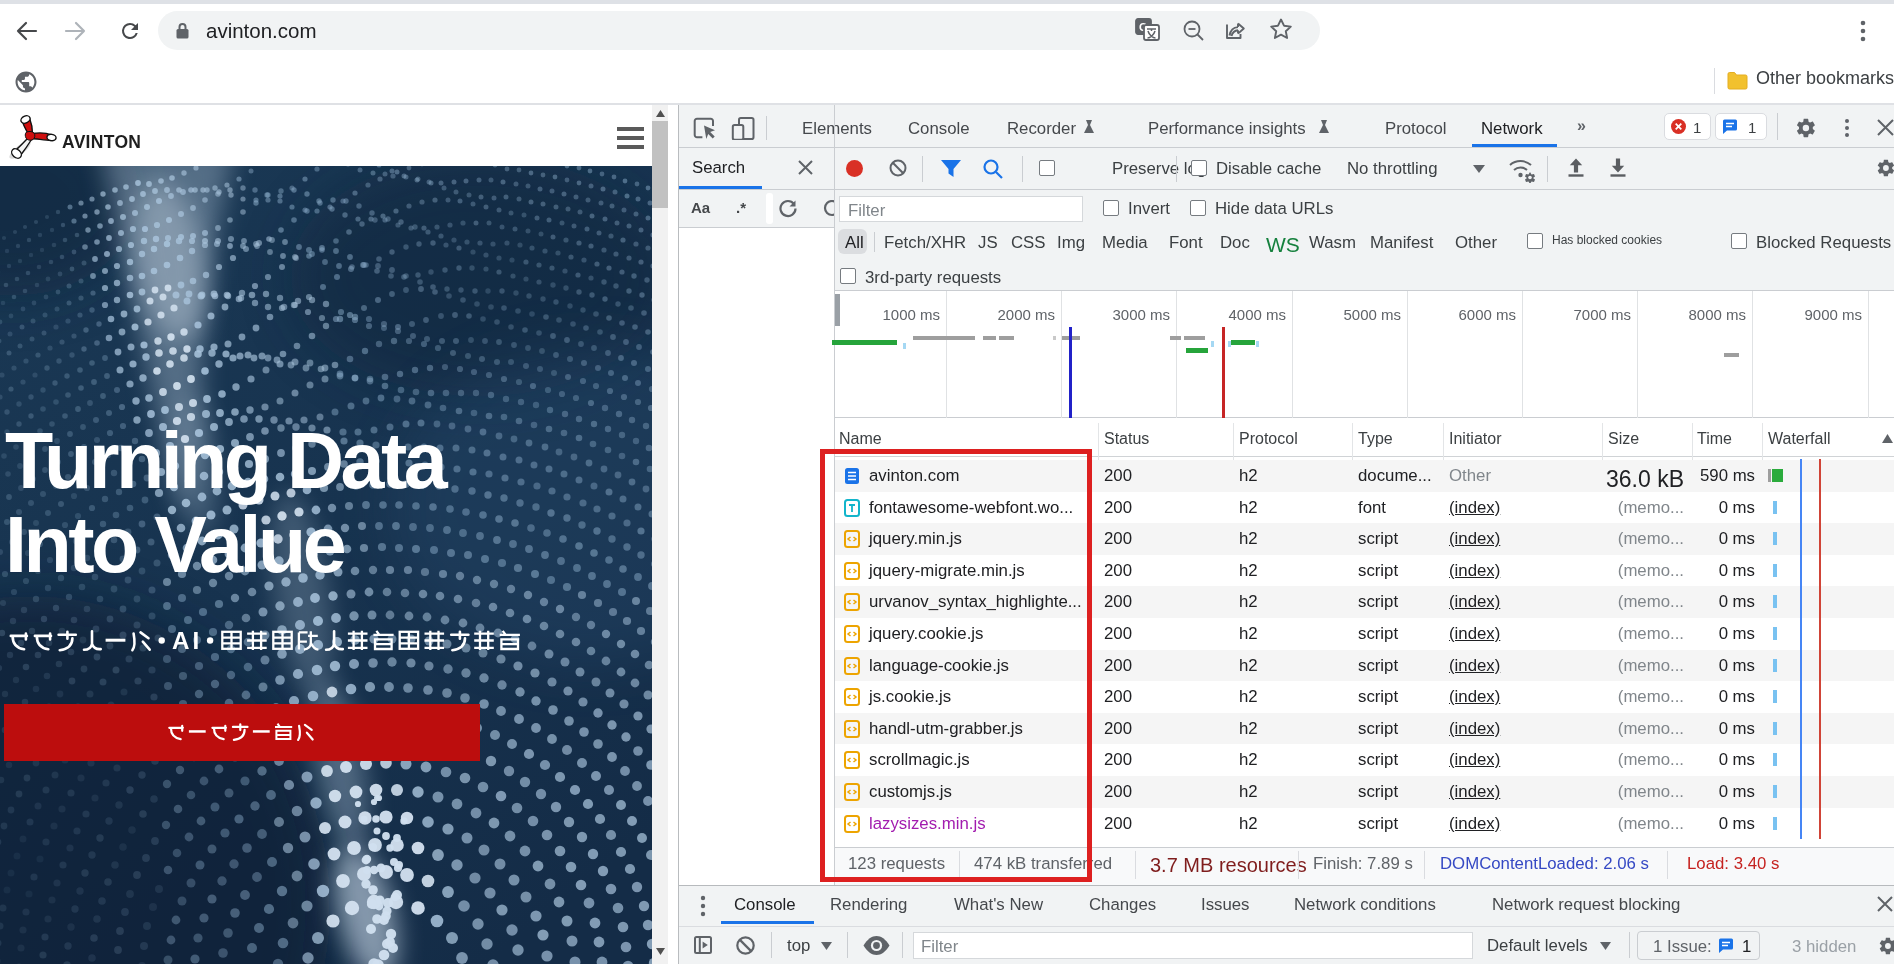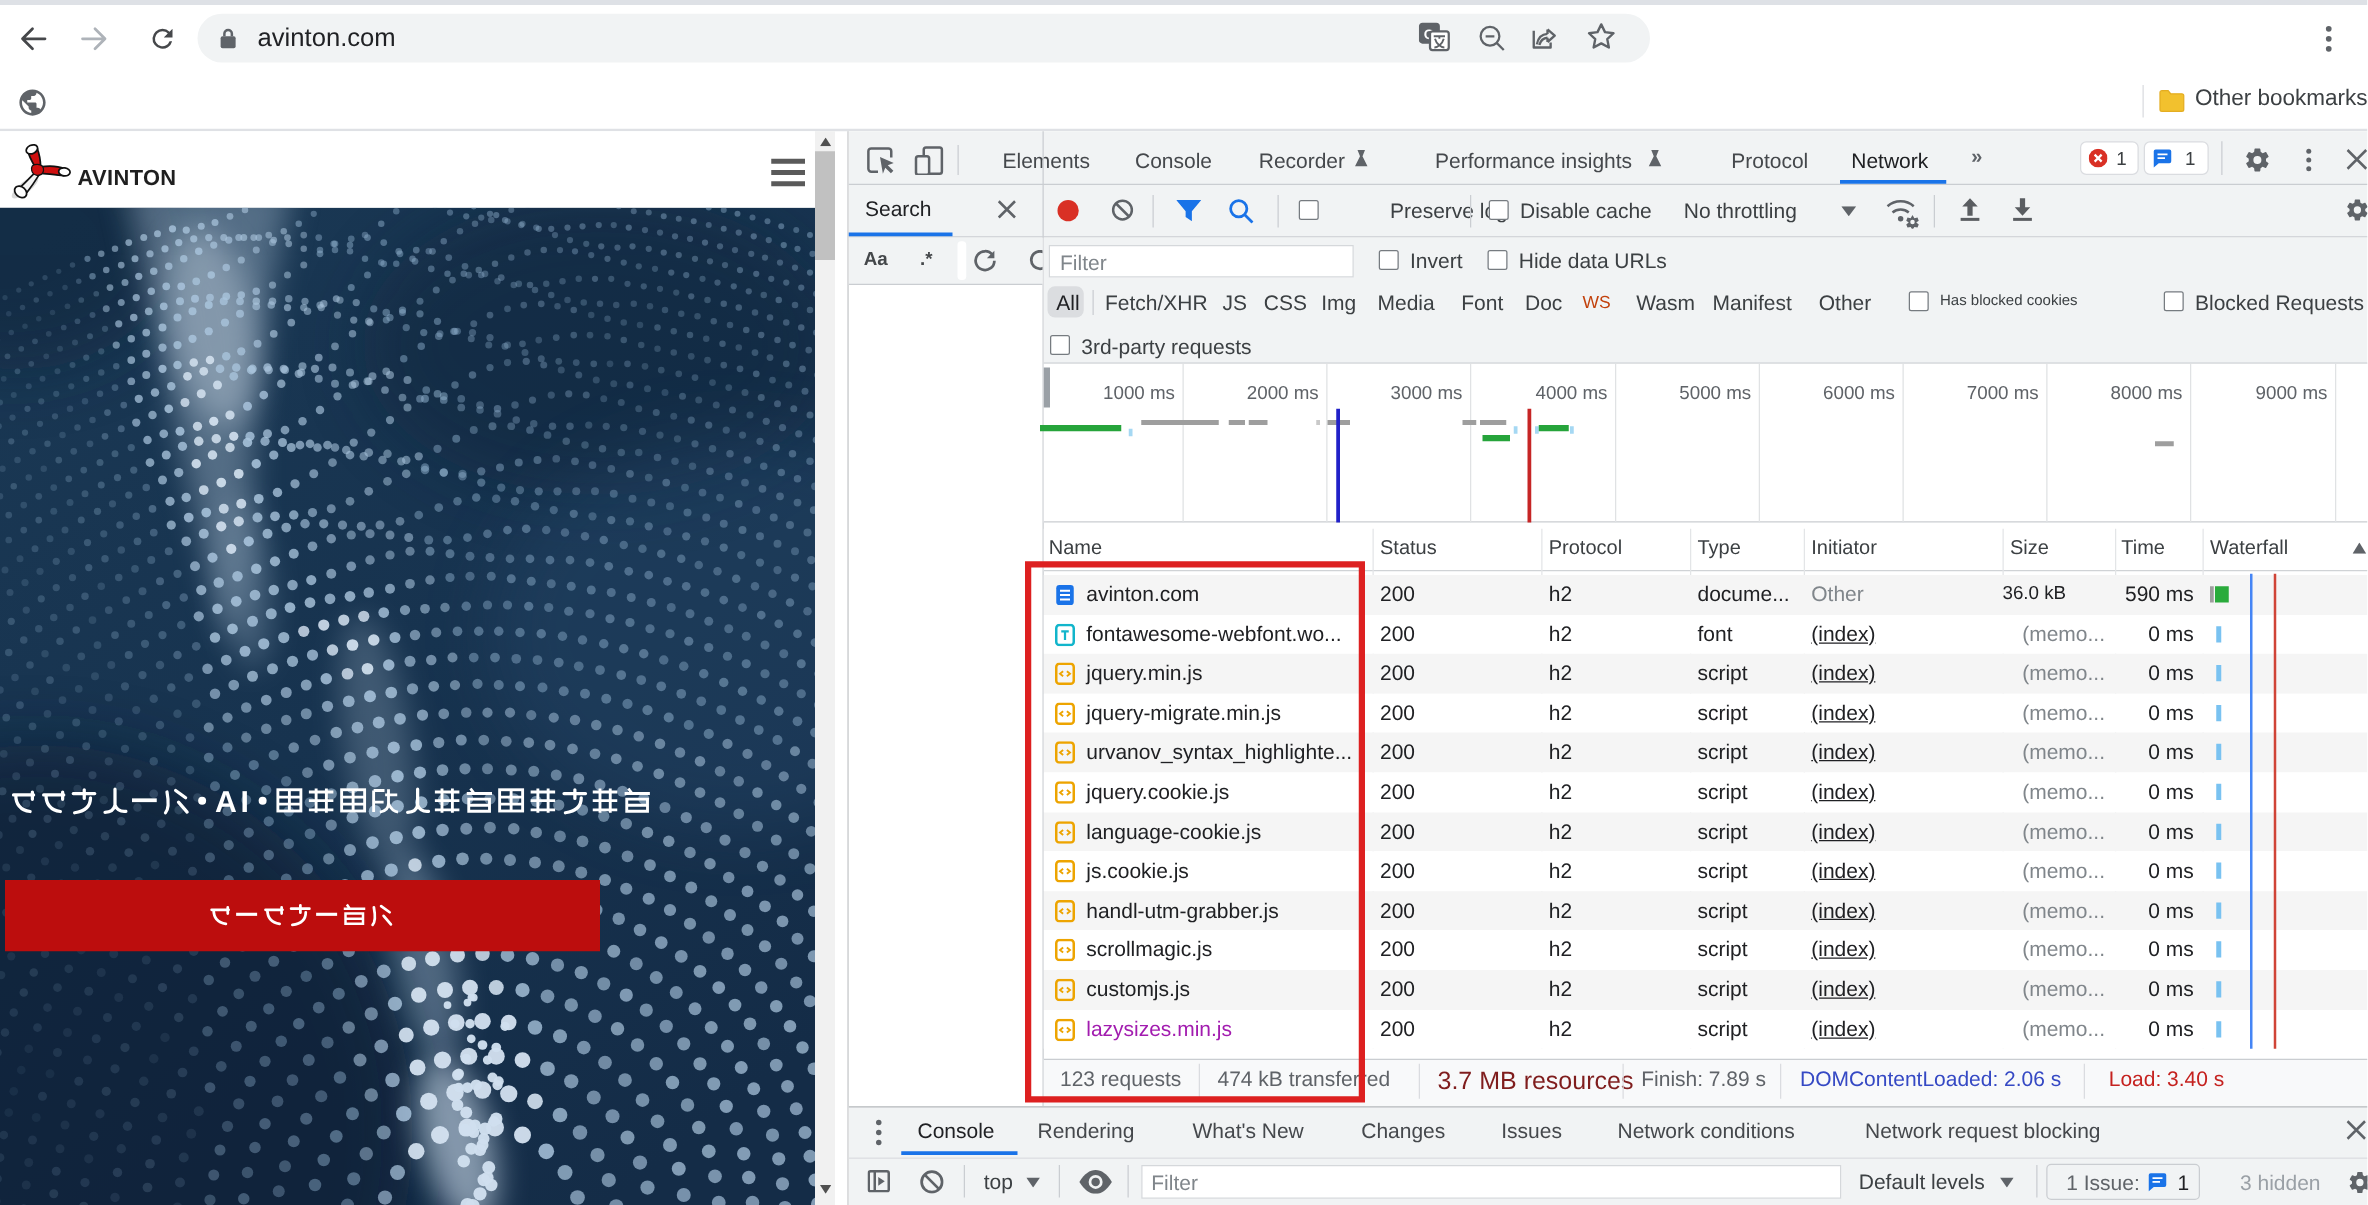--- a/index.html
+++ b/index.html
@@ -1826,20 +1826,21 @@
       <circle cx="386" cy="750" r="4.8" fill="#cfdfee" opacity="0.97"></circle>
       <circle cx="393" cy="782" r="5.0" fill="#cfdfee" opacity="0.97"></circle>
       <circle cx="380" cy="734" r="4.5" fill="#cfdfee" opacity="0.97"></circle>
       <circle cx="374" cy="704" r="4.3" fill="#cfdfee" opacity="0.97"></circle>
       <circle cx="397" cy="729" r="5.0" fill="#cfdfee" opacity="0.97"></circle>
       <circle cx="378" cy="799" r="5.8" fill="#cfdfee" opacity="0.97"></circle>
       <circle cx="388" cy="737" r="5.1" fill="#cfdfee" opacity="0.97"></circle>
       <circle cx="379" cy="632" r="3.1" fill="#cfdfee" opacity="0.97"></circle>
       <circle cx="372" cy="738" r="5.1" fill="#cfdfee" opacity="0.97"></circle>
     </svg>
+<div class="abs b" style="left:5px;top:253px;font-size:79px;line-height:84px;color:#fff;letter-spacing:-3.5px">Turning Data<br>Into Value</div>
 <svg class="abs" style="left:8px;top:463px" width="516" height="30" viewBox="0 0 516 30">
       <g stroke="#ffffff" stroke-width="2.6" stroke-linecap="round" fill="none">
         <path d="M2.8 6.9 h16.1 M4.6 6.9 q0 11.5 11.5 13.3 M17.9 4.6 v5.8"></path>
       </g>
       <g stroke="#ffffff" stroke-width="2.6" stroke-linecap="round" fill="none">
         <path d="M26.9 6.9 h16.1 M28.8 6.9 q0 11.5 11.5 13.3 M42.1 4.6 v5.8"></path>
       </g>
       <g stroke="#ffffff" stroke-width="2.6" stroke-linecap="round" fill="none">
         <path d="M50.6 5.8 h17.2 M59.4 2.8 v6.9 M64.4 9.2 q0 10.3 -12.7 12.0"></path>
       </g>
@@ -2051,21 +2052,21 @@
 <div class="abs" style="left:838px;top:229px;width:29px;height:25px;background:#dbdde0;border-radius:6px"></div>
 <div class="abs" style="left:845px;top:233px;font-size:16.8px;color:#202124">All</div>
 <div class="abs" style="left:874px;top:232px;width:1px;height:20px;background:#cacdd1"></div>
 <div class="abs" style="left:884px;top:233px;font-size:16.8px;color:#3c4043">Fetch/XHR</div>
 <div class="abs" style="left:978px;top:233px;font-size:16.8px;color:#3c4043">JS</div>
 <div class="abs" style="left:1011px;top:233px;font-size:16.8px;color:#3c4043">CSS</div>
 <div class="abs" style="left:1057px;top:233px;font-size:16.8px;color:#3c4043">Img</div>
 <div class="abs" style="left:1102px;top:233px;font-size:16.8px;color:#3c4043">Media</div>
 <div class="abs" style="left:1169px;top:233px;font-size:16.8px;color:#3c4043">Font</div>
 <div class="abs" style="left:1220px;top:233px;font-size:16.8px;color:#3c4043">Doc</div>
-<div class="abs" style="left:1266px;top:233px;font-size:14px;color:#c2410c">WS</div>
+<div class="abs" style="left:1266px;top:233px;font-size:21px;color:#15803d">WS</div>
 <div class="abs" style="left:1309px;top:233px;font-size:16.8px;color:#3c4043">Wasm</div>
 <div class="abs" style="left:1370px;top:233px;font-size:16.8px;color:#3c4043">Manifest</div>
 <div class="abs" style="left:1455px;top:233px;font-size:16.8px;color:#3c4043">Other</div>
 <div class="abs" style="left:1527px;top:233px;width:16px;height:16px;border:1.5px solid #767b80;border-radius:2px;background:#fff"></div>
 <div class="abs" style="left:1552px;top:233px;font-size:12px;color:#3c4043">Has blocked cookies</div>
 <div class="abs" style="left:1731px;top:233px;width:16px;height:16px;border:1.5px solid #767b80;border-radius:2px;background:#fff"></div>
 <div class="abs" style="left:1756px;top:233px;font-size:16.8px;color:#3c4043">Blocked Requests</div>
 <div class="abs" style="left:840px;top:268px;width:16px;height:16px;border:1.5px solid #767b80;border-radius:2px;background:#fff"></div>
 <div class="abs" style="left:865px;top:268px;font-size:16.8px;color:#3c4043">3rd-party requests</div>
 <div class="abs" style="left:835px;top:291px;width:1059px;height:127px;background:#fff;border-bottom:1px solid #cacdd1"></div>
@@ -2127,21 +2128,21 @@
 <div class="abs" style="left:835px;top:460.0px;width:1059px;height:31.6px;background:#f5f5f5"></div>
 <svg class="abs" style="left:844px;top:467.0px" width="16" height="18" viewBox="0 0 16 18">
     <rect x="1" y="1" width="14" height="16" rx="2.5" fill="#1a73e8"></rect>
     <path d="M4 5.5 h8 M4 9 h8 M4 12.5 h8" stroke="#fff" stroke-width="1.6"></path>
   </svg>
 <div class="abs" style="left:869px;top:466.0px;font-size:16.8px;color:#202124;white-space:nowrap">avinton.com</div>
 <div class="abs" style="left:1104px;top:466.0px;font-size:16.8px;color:#202124">200</div>
 <div class="abs" style="left:1239px;top:466.0px;font-size:16.8px;color:#202124">h2</div>
 <div class="abs" style="left:1358px;top:466.0px;font-size:16.8px;color:#202124">docume...</div>
 <div class="abs" style="left:1449px;top:466.0px;font-size:16.8px;color:#80868b;">Other</div>
-<div class="abs" style="left:1602px;top:466.0px;width:82px;font-size:15px;color:#202124">36.0 kB</div>
+<div class="abs" style="left:1602px;top:466.0px;width:82px;text-align:right;font-size:23px;color:#202124">36.0 kB</div>
 <div class="abs" style="left:1692px;top:466.0px;width:63px;text-align:right;font-size:16.8px;color:#202124">590 ms</div>
 <div class="abs" style="left:1768px;top:469.0px;width:3px;height:13px;background:#9e9e9e"></div>
 <div class="abs" style="left:1772px;top:469.0px;width:11px;height:13px;background:#2aab3c"></div>
 <div class="abs" style="left:835px;top:491.6px;width:1059px;height:31.6px;background:#fff"></div>
 <svg class="abs" style="left:844px;top:498.6px" width="16" height="18" viewBox="0 0 16 18">
     <rect x="1" y="1" width="14" height="16" rx="2.5" fill="none" stroke="#12b5cb" stroke-width="2"></rect>
     <path d="M5 6 h6 M8 6 v7" stroke="#12b5cb" stroke-width="1.8"></path>
   </svg>
 <div class="abs" style="left:869px;top:497.6px;font-size:16.8px;color:#202124;white-space:nowrap">fontawesome-webfont.wo...</div>
 <div class="abs" style="left:1104px;top:497.6px;font-size:16.8px;color:#202124">200</div>

